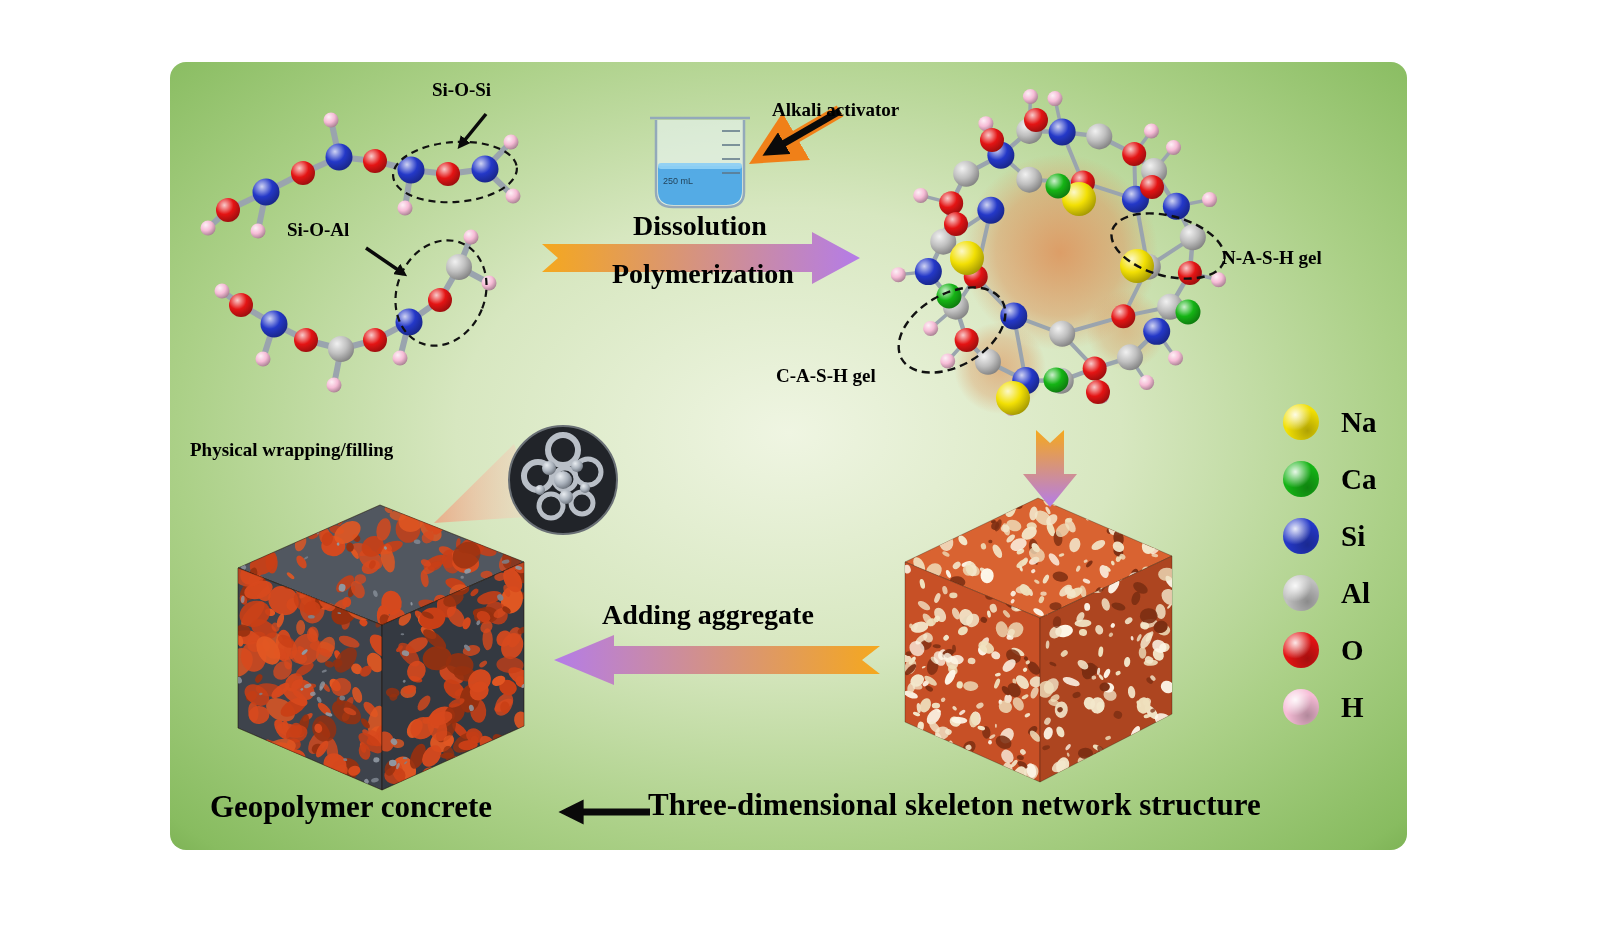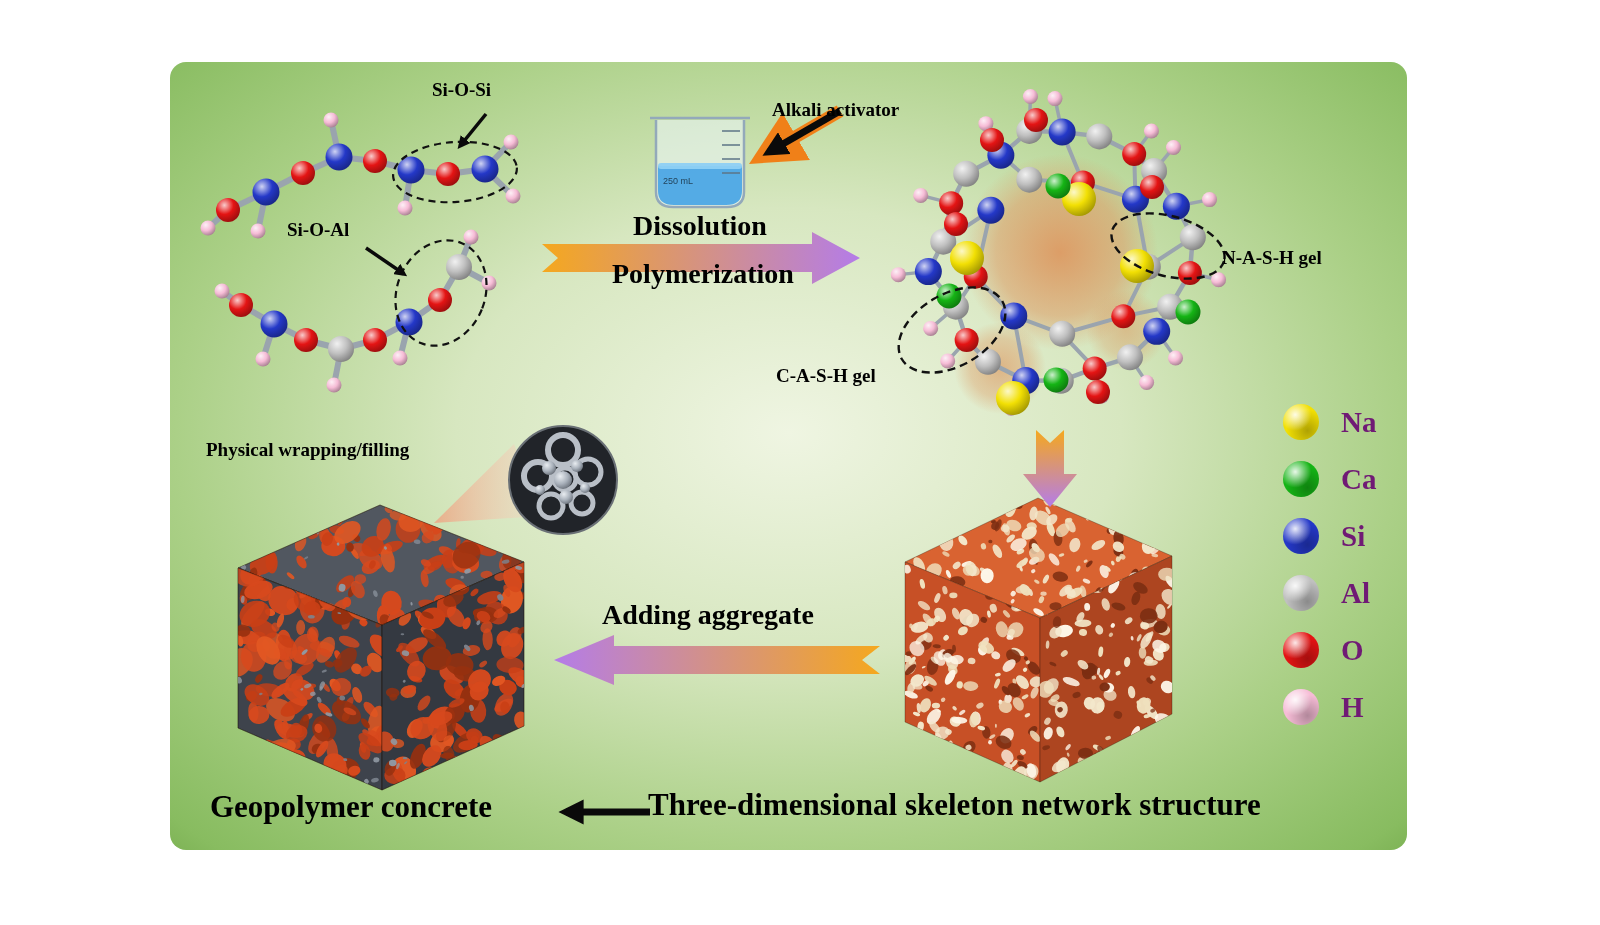--- a/index.html
+++ b/index.html
@@ -6,21 +6,21 @@
   .canvas{position:relative;width:1600px;height:925px;background:#ffffff;overflow:hidden;
           font-family:"Liberation Serif",serif;}
   .panel{position:absolute;left:170px;top:62px;width:1237px;height:788px;border-radius:16px;
          background:radial-gradient(ellipse at 50% 47%, #eff5e2 0%, #d7e7c0 38%, #abd087 70%, #88bc60 96%, #7eb356 100%);}
   .lbl{position:absolute;font-weight:700;color:#000;white-space:nowrap;line-height:1.1;}
   .fs27{font-size:19px;} .fs28{font-size:28px;text-align:right;} .fs31{font-size:31px;}
   svg.scene{position:absolute;left:0;top:0;}
   .legend{position:absolute;left:1283px;top:403px;}
   .lrow{display:flex;align-items:center;height:38px;margin-bottom:19px;}
   .sph{width:36px;height:36px;border-radius:50%;flex:0 0 36px;}
-  .ltxt{margin-left:22px;font-size:29px;font-weight:700;color:#701a75;}
+  .ltxt{margin-left:22px;font-size:29px;font-weight:700;color:#000000;}
 </style>
 </head>
 <body>
 
 <div class="canvas">
   <div class="panel"></div>
 
   <svg class="scene" width="1600" height="925" viewBox="0 0 1600 925">
     <defs id="defs">
       <marker id="mB" viewBox="0 0 10 10" refX="7" refY="5" markerWidth="3.6" markerHeight="3.6" orient="auto">
@@ -1293,21 +1293,21 @@
     <line x1="650" y1="812" x2="566" y2="812" stroke="#0a0a0a" stroke-width="7" marker-end="url(#mB)"></line>
   </svg>
 
   <div class="lbl fs27" style="left:432px;top:80px;">Si-O-Si</div>
   <div class="lbl fs27" style="left:772px;top:84px;margin-top:16px;">Alkali activator</div>
   <div class="lbl fs27" style="left:287px;top:220px;">Si-O-Al</div>
   <div class="lbl fs28" style="left:633px;top:211px;">Dissolution</div>
   <div class="lbl fs28" style="left:612px;top:259px;">Polymerization</div>
   <div class="lbl fs27" style="left:1222px;top:248px;">N-A-S-H gel</div>
   <div class="lbl fs27" style="left:776px;top:366px;">C-A-S-H gel</div>
-  <div class="lbl fs27" style="left:206px;top:440px;">Physical wrapping/filling</div>
+  <div class="lbl fs27" style="left:190px;top:440px;">Physical wrapping/filling</div>
   <div class="lbl fs31" style="left:210px;top:790px;">Geopolymer concrete</div>
   <div class="lbl fs28" style="left:602px;top:600px;">Adding aggregate</div>
   <div class="lbl fs31" style="left:648px;top:788px;">Three-dimensional skeleton network structure</div>
 
   <div class="legend">
     <div class="lrow">
       <span class="sph" style="background-color: rgb(242, 224, 4); background-image: radial-gradient(circle at 34% 30%, rgba(255, 255, 255, 0.9), rgba(255, 255, 255, 0) 46%), radial-gradient(circle at 68% 74%, rgba(0, 0, 0, 0.28), rgba(0, 0, 0, 0) 58%);"></span>
       <span class="ltxt">Na</span>
     </div>
     <div class="lrow">

